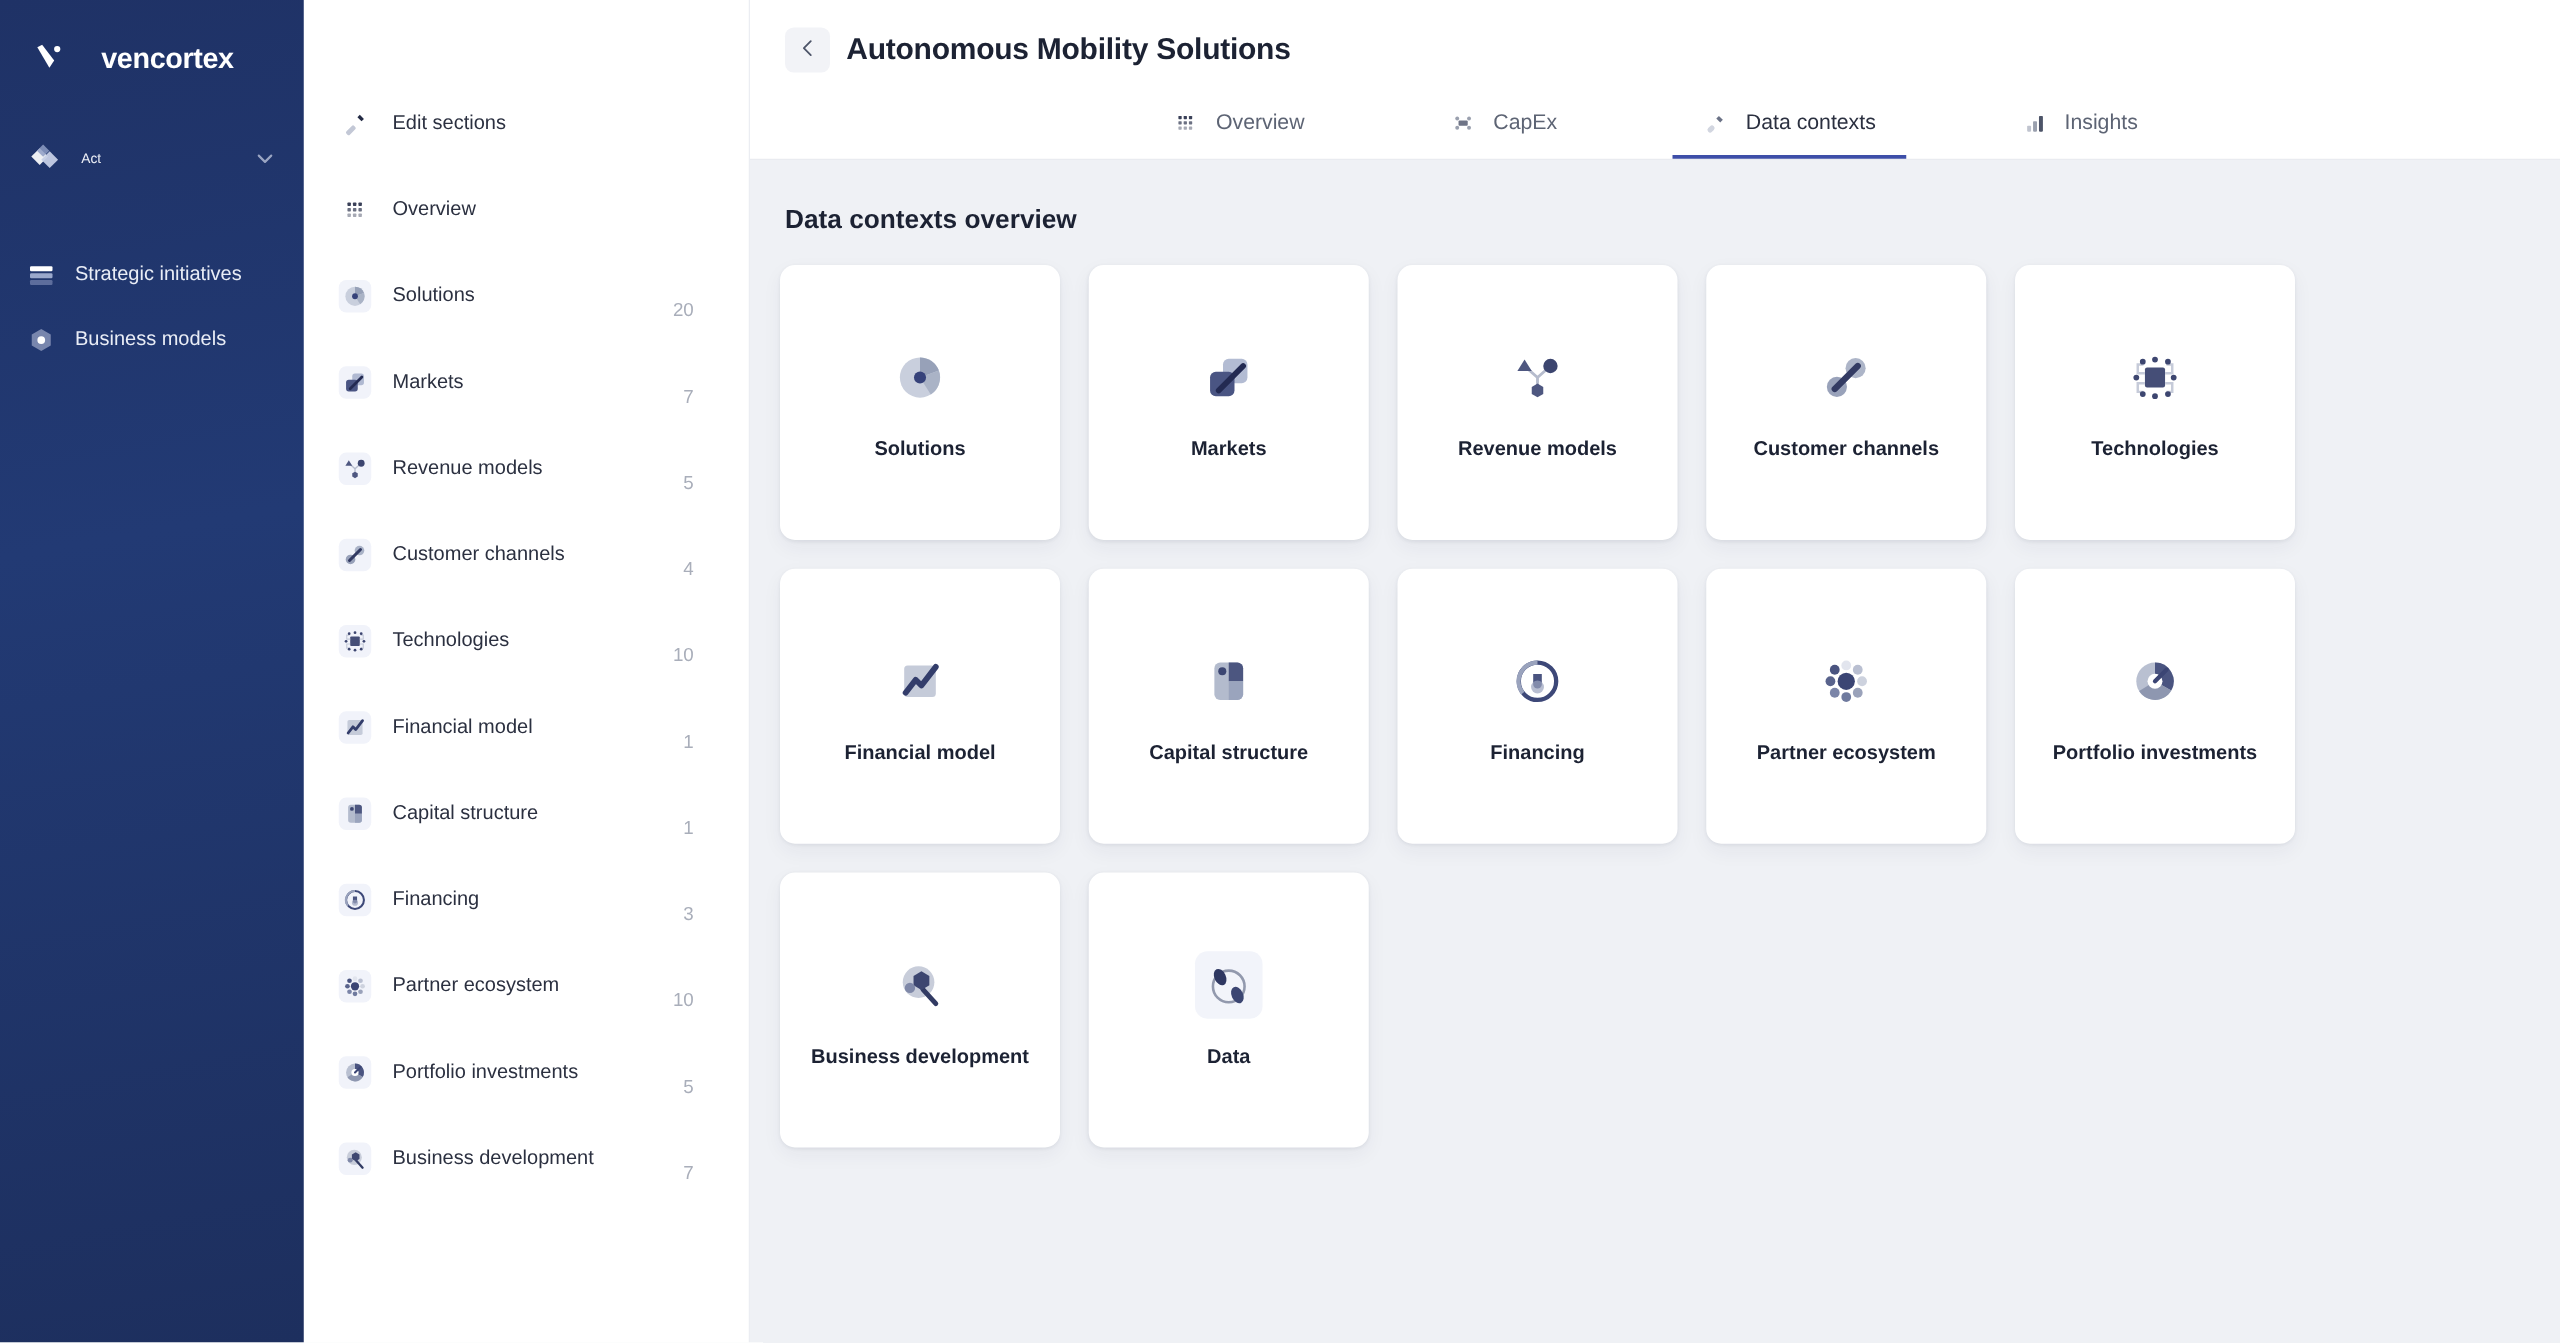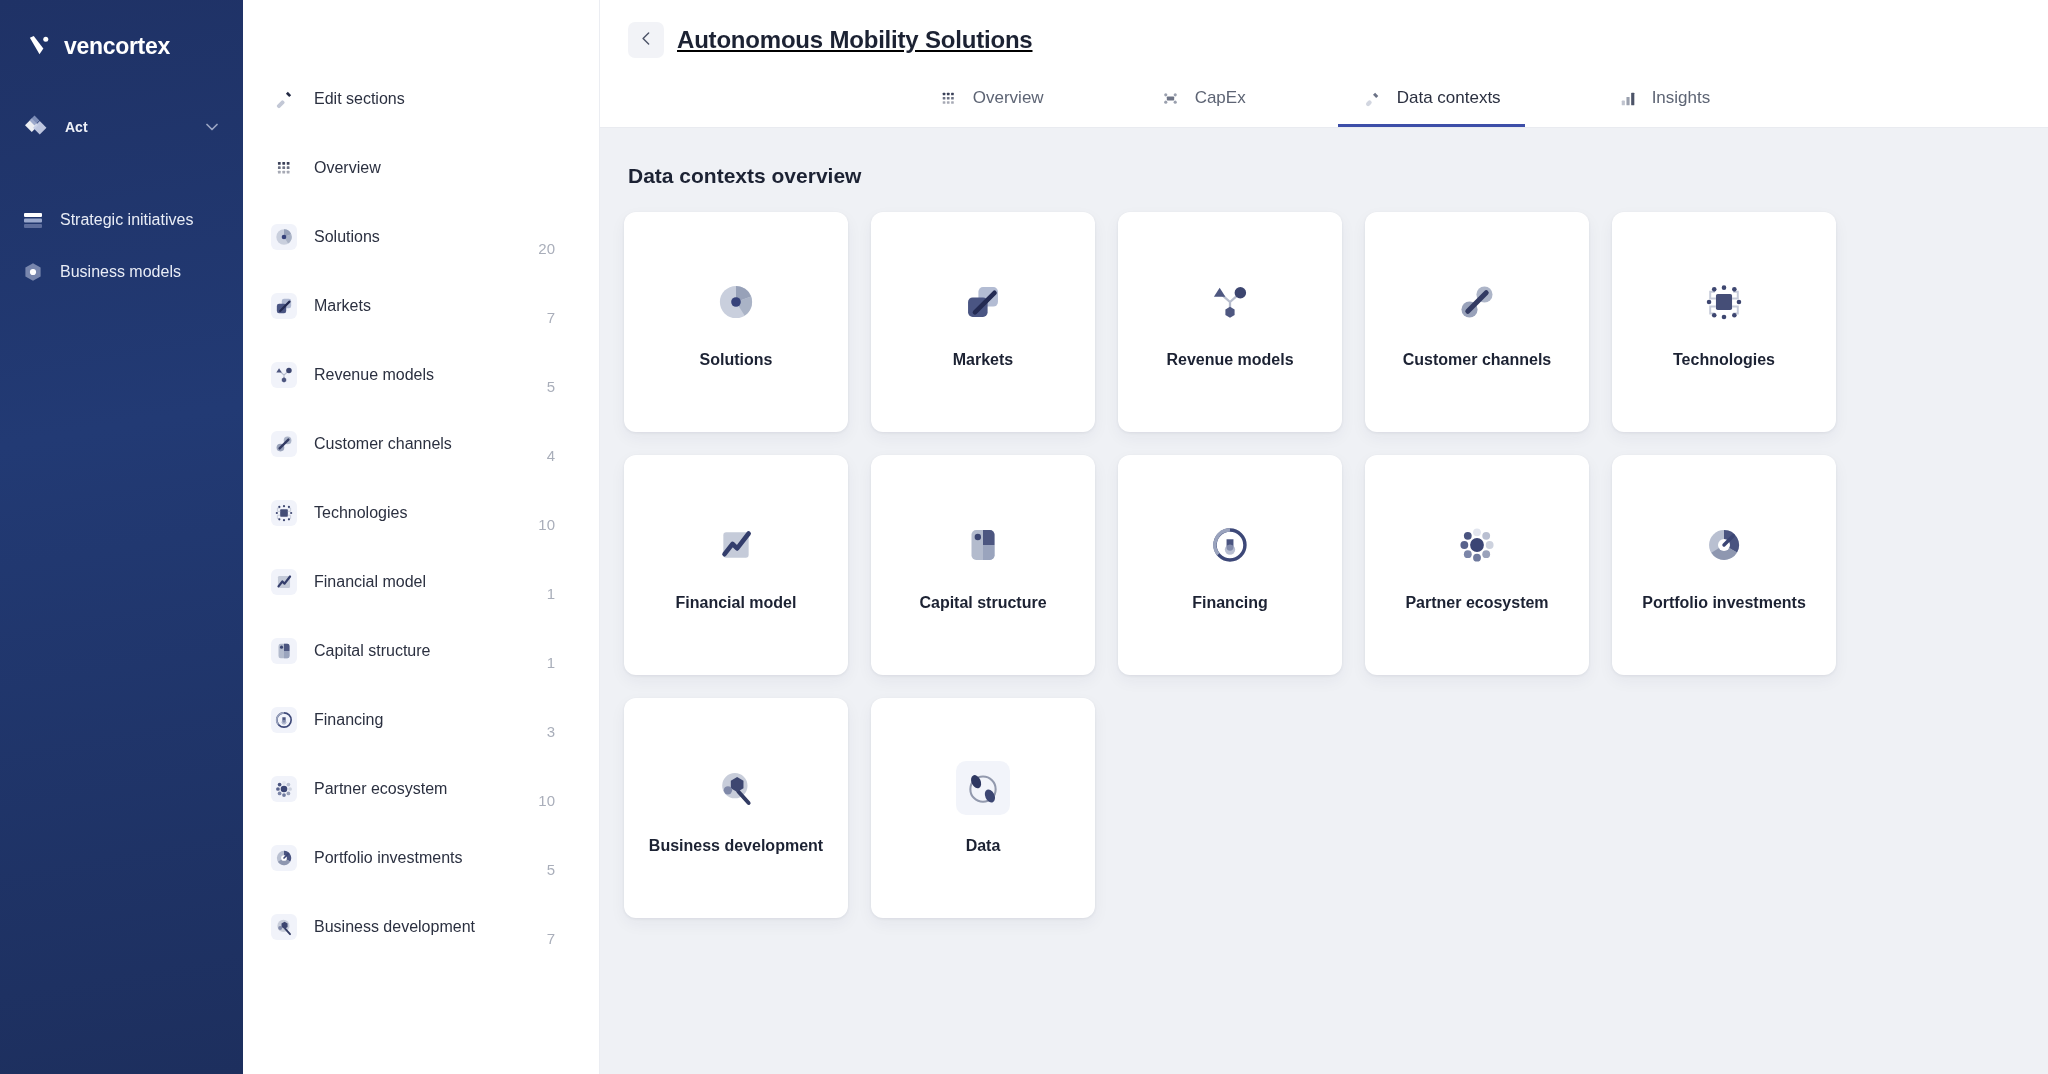--- a/index.html
+++ b/index.html
@@ -11,30 +11,30 @@
   }
   .app { display: flex; width: 2048px; height: 1074px; }
 
   
   .primary-nav {
     width: 243px; height: 1074px; flex: 0 0 243px;
     background: linear-gradient(170deg, #1f3266 0%, #223a74 40%, #1d2f5e 100%);
     color: #ffffff;
     position: relative;
   }
-  .brand { display: flex; align-items: center; gap: 11px; padding: 33px 0 0 26px; }
+  .brand { display: flex; align-items: center; gap: 28px; padding: 33px 0 0 26px; }
   .brand-logo { width: 27px; height: 27px; flex: 0 0 27px; }
   .brand-name { font-size: 23px; font-weight: 700; letter-spacing: -0.3px; color:#fff; }
 
   .act-row {
     display: flex; align-items: center; gap: 15px;
     margin: 42px 0 0 0; padding: 12px 22px 12px 24px;
   }
   .act-icon { width: 26px; height: 26px; flex: 0 0 26px; }
-  .act-label { font-size: 14px; color: #eef1f8; flex: 1 1 auto; font-weight: bold; }
+  .act-label { font-size: 11px; color: #eef1f8; flex: 1 1 auto; }
   .chev { width: 18px; height: 18px; opacity: .75; }
 
   .nav-list { margin-top: 42px; }
   .nav-item {
     display: flex; align-items: center; gap: 16px;
     padding: 15px 20px 15px 22px; cursor: pointer;
   }
   .nav-ico { width: 22px; height: 22px; flex: 0 0 22px; }
   .nav-label { font-size: 16px; color: #e9edf6; }
 
@@ -53,21 +53,21 @@
     display: flex; align-items: center; justify-content: center;
     border-radius: 6px; margin-right: 17px;
   }
   .sec-ico-wrap.tinted { background: #f1f3fa; }
   .sec-label { font-size: 16px; color: #2b3040; flex: 1 1 auto; white-space: nowrap; }
   .sec-count { font-size: 15px; color: #a9aeba; margin-top: 24px; }
 
   
   .main { flex: 1 1 auto; height: 1074px; display: flex; flex-direction: column; background:#ffffff; }
   .topbar { height: 128px; background: #ffffff; position: relative; flex: 0 0 128px; }
-  .title-row { display: flex; align-items: center; gap: 13px; padding: 22px 18px 0 28px; text-decoration: underline; }
+  .title-row { display: flex; align-items: center; gap: 13px; padding: 22px 18px 0 28px; }
   .back-btn {
     width: 36px; height: 36px; border-radius: 7px; background: #f2f3f7;
     display: flex; align-items: center; justify-content: center; cursor: pointer;
     border: none;
   }
   .page-title { font-size: 24px; font-weight: 700; color: #1c2233; letter-spacing: -0.2px; }
 
   .tabs {
     position: absolute; left: 0; right: 0; bottom: 0;
     display: flex; justify-content: center; align-items: flex-end;

